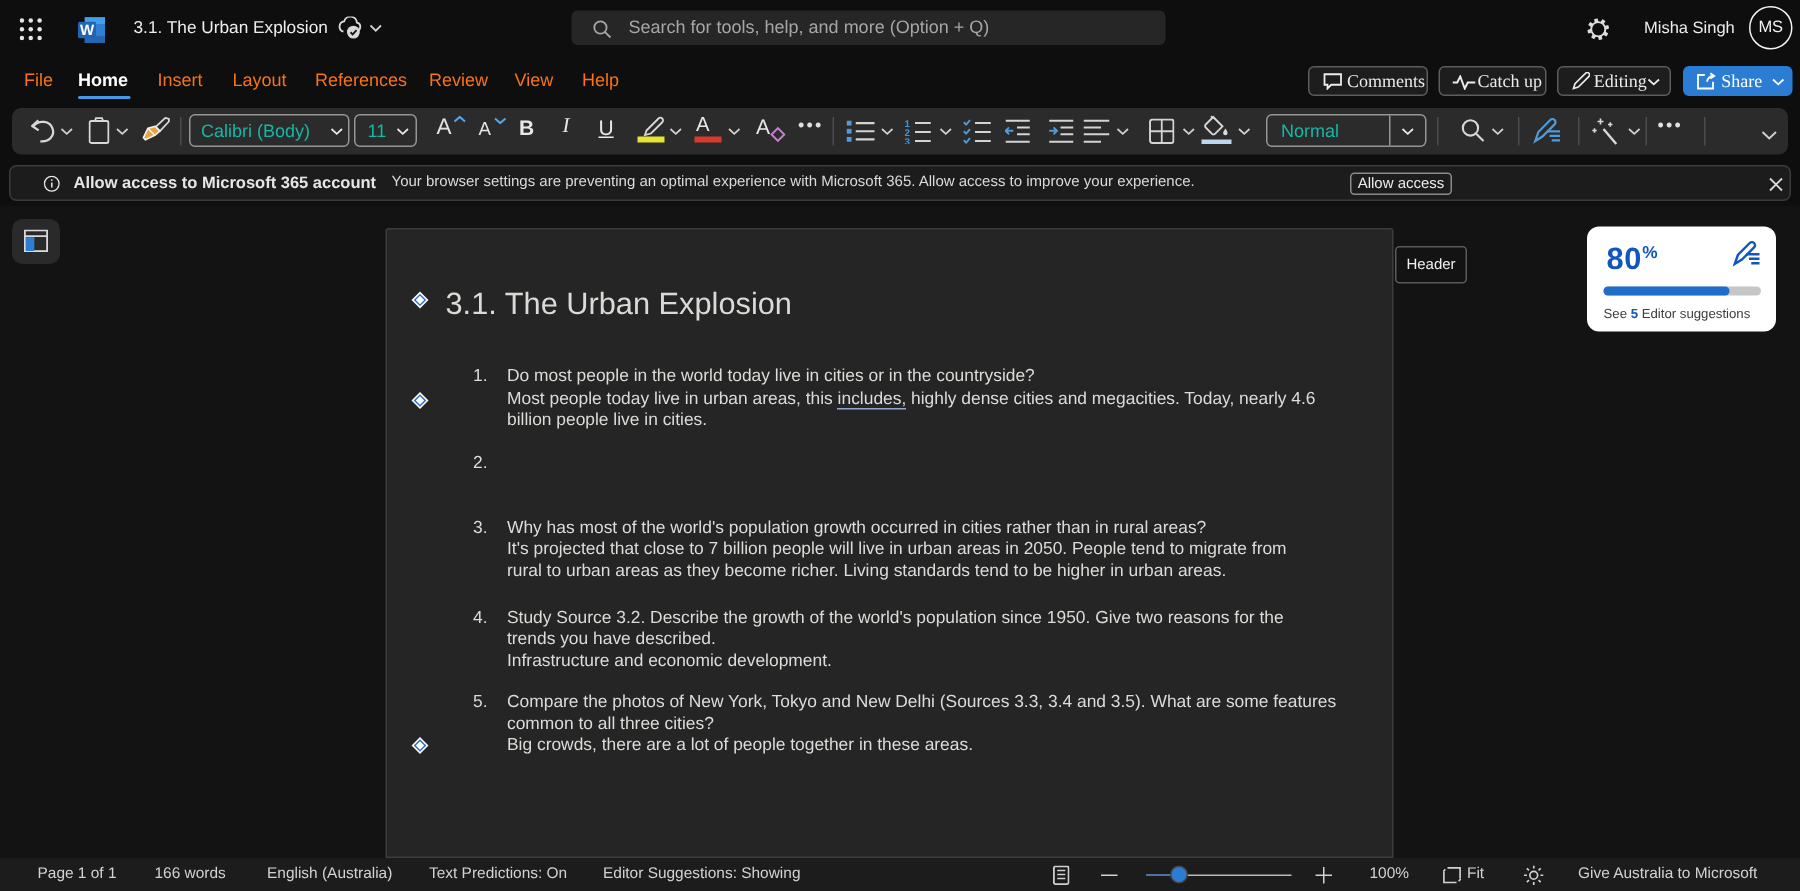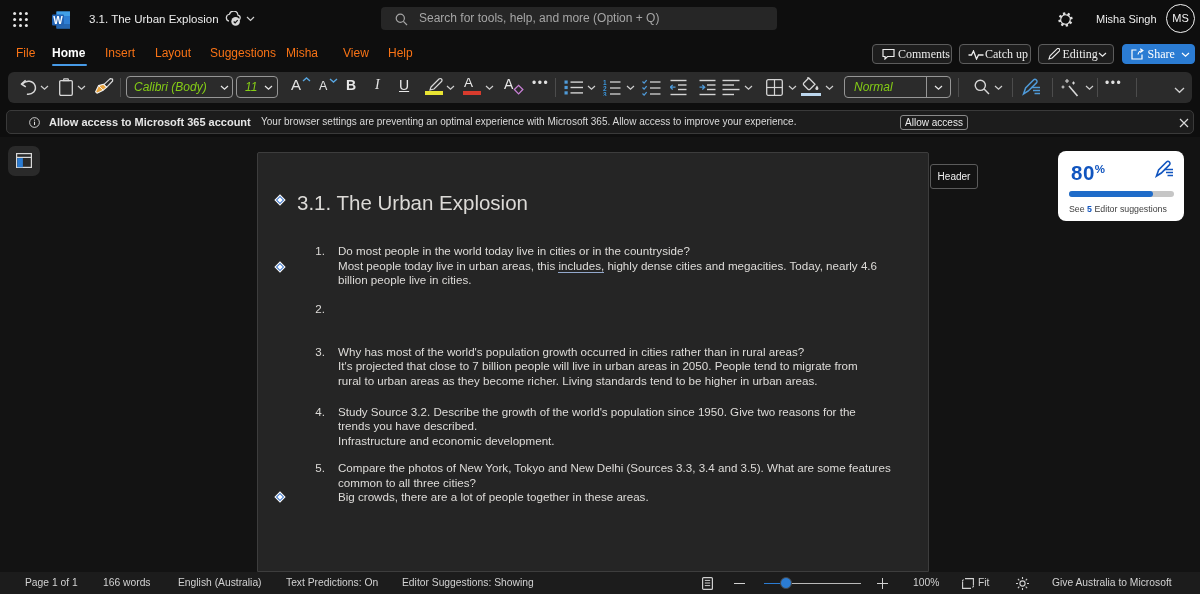--- a/index.html
+++ b/index.html
@@ -14,21 +14,21 @@
 
 #menubar { position:absolute; left:0; top:40px; width:1200px; height:28px; background:#0e0e0e; }
 .menuitem { position:absolute; top:0; height:28px; line-height:27px; color:#f97316; font-size:12px; }
 .mbtn { position:absolute; top:3.5px; height:20px; border:1px solid #5c5c5c; border-radius:4px;
   color:#ececec; font-size:12px; line-height:18px; background:#1d1d1d;font-family:Liberation Serif, serif; }
 
 #ribbon { position:absolute; left:8px; top:72px; width:1184px; height:31px;
   background:#2b2b2b; border-radius:6px; }
 .rsep { position:absolute; top:6px; width:1px; height:19px; background:#4c4c4c; }
 .combo { position:absolute; top:4px; height:22px; border:1px solid #969696; border-radius:4px;
-  color:#84cc16; font-size:12px; line-height:20px; background:#2b2b2b;font-style:italic; }
+  color:#14b8a6; font-size:12px; line-height:20px; background:#2b2b2b; }
 .ricon { position:absolute; }
 
 #notif { position:absolute; left:6px; top:110px; width:1188px; height:24px;
   background:#1c1c1c; border:1px solid #3a3a3a; border-radius:5px; color:#e6e6e6; font-size:11px; }
 
 #canvas { position:absolute; left:0; top:137px; width:1200px; height:435px; background:#131313; }
 #page { position:absolute; left:257px; top:15px; width:672px; height:420px;
   background:#252525; border:1px solid #3d3d3d; border-radius:2px 2px 0 0; }
 #headertab { position:absolute; left:930px; top:27px; width:48px; height:25px;
   background:#131313; border:1px solid #5b5b5b; border-radius:3px;
@@ -93,22 +93,22 @@
     <div class="abs" style="left:1166px;top:4px;width:29px;height:29px;border:1.6px solid #f2f2f2;border-radius:50%;
       color:#f2f2f2;font-size:11px;text-align:center;line-height:26px;">MS</div>
   </div>
 
   <div id="menubar">
     <div class="menuitem" style="left:16px">File</div>
     <div class="menuitem" style="left:52px;color:#fff;font-weight:bold">Home</div>
     <div class="abs" style="left:52px;top:23.5px;width:35px;height:2.6px;background:#479ae6;border-radius:2px"></div>
     <div class="menuitem" style="left:105px">Insert</div>
     <div class="menuitem" style="left:155px">Layout</div>
-    <div class="menuitem" style="left:210px">Suggestions</div>
-    <div class="menuitem" style="left:286px">Misha</div>
+    <div class="menuitem" style="left:210px">References</div>
+    <div class="menuitem" style="left:286px">Review</div>
     <div class="menuitem" style="left:343px">View</div>
     <div class="menuitem" style="left:388px">Help</div>
 
     <div class="mbtn" style="left:872px;width:80px;">
       <svg class="abs" style="left:9px;top:3.5px" width="13" height="12" viewBox="0 0 13 12">
         <path d="M1 1.5 h11 v7 h-6.5 l-2.5 2.5 v-2.5 h-2 z" fill="none" stroke="#ececec" stroke-width="1.2"></path>
       </svg>
       <span style="margin-left:25px">Comments</span>
     </div>
     <div class="mbtn" style="left:959px;width:72px;">

